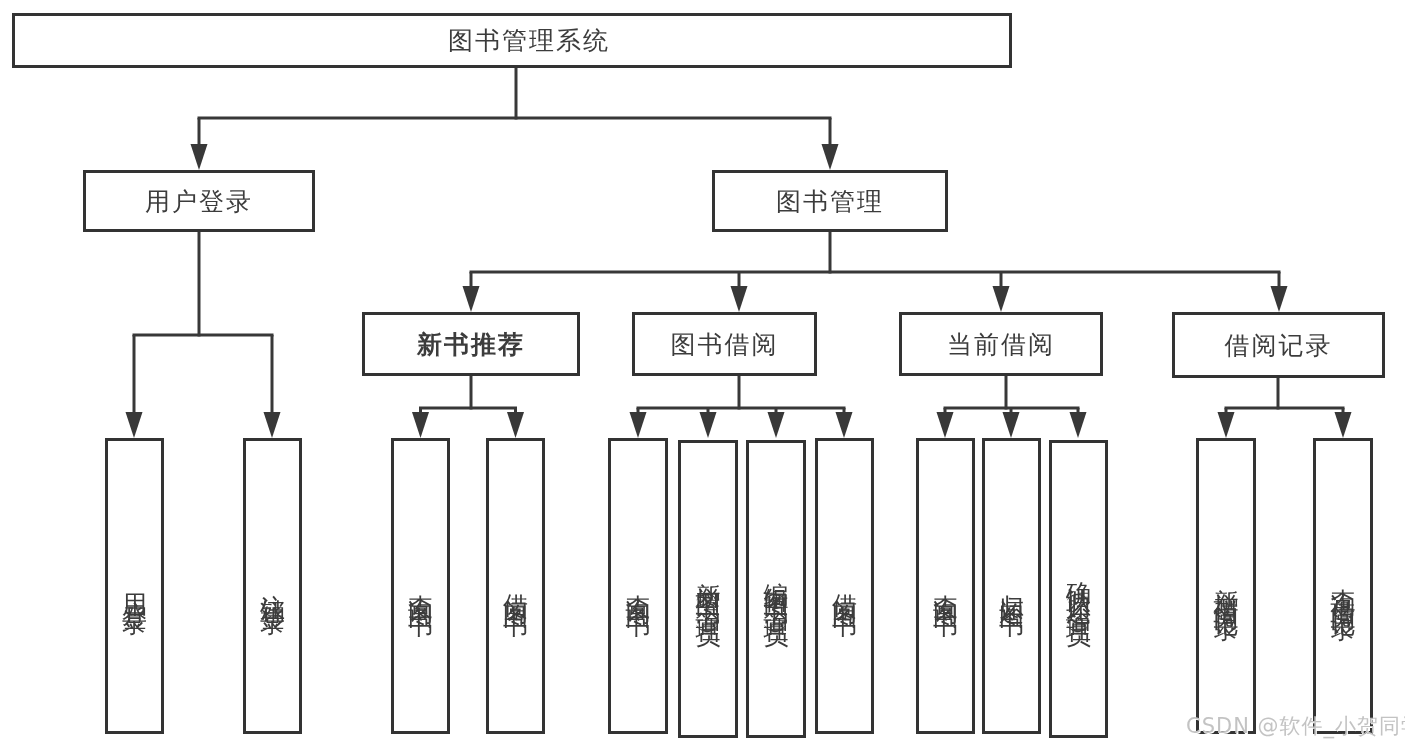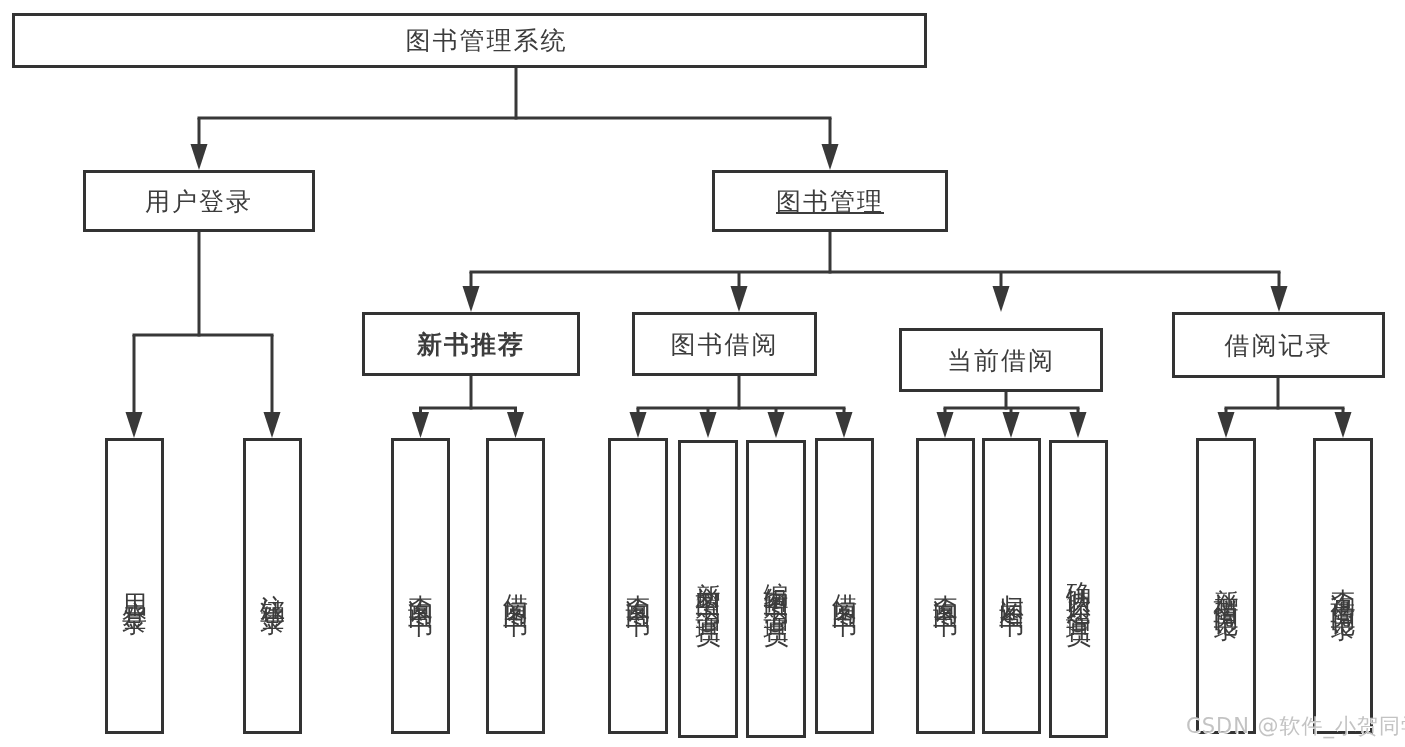--- a/index.html
+++ b/index.html
@@ -101,31 +101,31 @@
   <g>
     <line x1="1278" y1="376" x2="1278" y2="409.5"></line>
     <line x1="1224.5" y1="408" x2="1344.5" y2="408"></line>
     <line x1="1226" y1="408" x2="1226" y2="414"></line>
     <polygon points="1217.5,412 1234.5,412 1226,438"></polygon>
     <line x1="1343" y1="408" x2="1343" y2="414"></line>
     <polygon points="1334.5,412 1351.5,412 1343,438"></polygon>
   </g>
 </svg>
 
-<div class="node" style="left:12px; top:13px; width:915px; height:55px;padding-left:34px;">图书管理系统</div>
+<div class="node" style="left:12px; top:13px; width:1000px; height:55px;padding-left:34px;">图书管理系统</div>
 
 <div class="node" style="left:83px; top:170px; width:232px; height:62px;">用户登录</div>
 
-<div class="node" style="left:712px; top:170px; width:236px; height:62px;text-decoration:underline;">图书管理</div>
+<div class="node" style="left:712px; top:170px; width:236px; height:62px;">图书管理</div>
 
 <div class="node" style="left:362px; top:312px; width:218px; height:64px;font-weight:bold;">新书推荐</div>
 
 <div class="node" style="left:632px; top:312px; width:185px; height:64px;">图书借阅</div>
 
-<div class="node" style="left:899px; top:328px; width:204px; height:64px;">当前借阅</div>
+<div class="node" style="left:899px; top:312px; width:204px; height:64px;">当前借阅</div>
 
 <div class="node" style="left:1172px; top:312px; width:213px; height:66px;">借阅记录</div>
 
 <div class="leaf" style="left:105px; top:438px; width:59px; height:296px;">
   <span>用户登录</span>
 </div>
 
 <div class="leaf" style="left:243px; top:438px; width:59px; height:296px;">
   <span>注销登录</span>
 </div>

